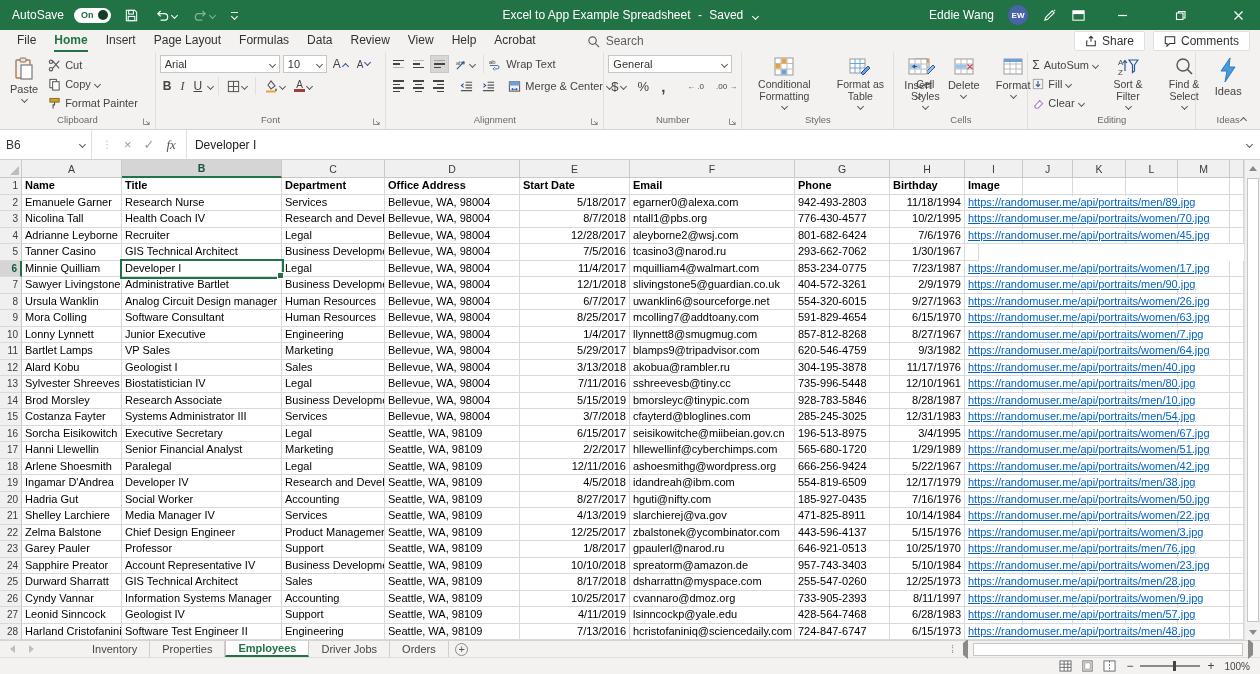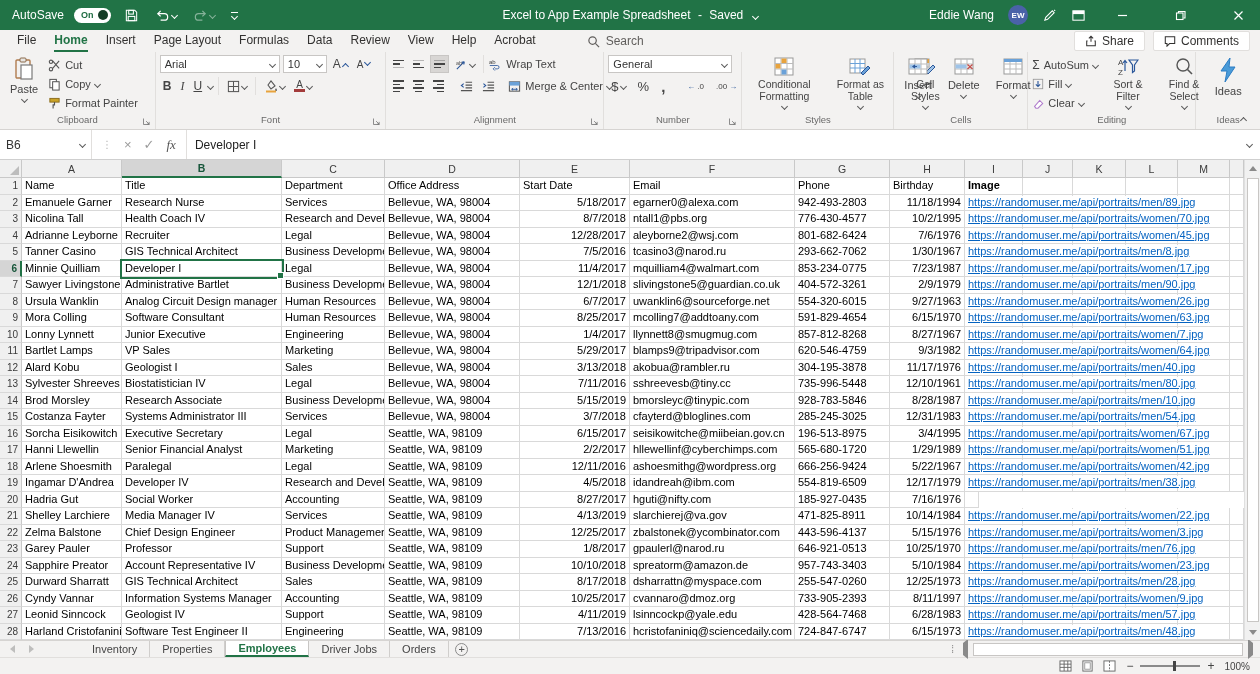--- a/index.html
+++ b/index.html
@@ -70,21 +70,21 @@
   .hdr-row{display:flex;height:18px;}
   .corner{width:22px;background:#f0f0f0;border-right:1px solid #c9c9c9;border-bottom:1px solid #c9c9c9;position:relative;}
   .corner::after{content:"";position:absolute;right:2px;bottom:2px;border-left:9px solid transparent;border-bottom:9px solid #bdbdbd;}
   .colhdr{background:#f0f0f0;border-right:1px solid #c9c9c9;border-bottom:1px solid #c9c9c9;font-size:10.5px;color:#3b3b3b;display:flex;align-items:center;justify-content:center;}
   .colhdr.sel{background:#d5d5d5;border-bottom:2px solid #217346;color:#17563a;font-weight:bold;}
   .grow{display:flex;height:16.5px;}
   .rowhdr{width:22px;background:#f0f0f0;border-right:1px solid #c9c9c9;border-bottom:1px solid #d9d9d9;font-size:10px;color:#3b3b3b;display:flex;align-items:center;justify-content:flex-end;padding-right:3px;}
   .rowhdr.sel{background:#d5d5d5;border-right:2px solid #217346;color:#17563a;font-weight:bold;}
   .cell{border-right:1px solid #d9d9d9;border-bottom:1px solid #d9d9d9;font-size:11px;color:#000;padding:0 3px;line-height:15.5px;white-space:nowrap;overflow:hidden;}
   .cell.right{text-align:right;}
-  .cell.hdr{font-weight:normal;}
+  .cell.hdr{font-weight:bold;}
   .cell.selected{position:relative;overflow:visible;z-index:3;box-shadow:0 0 0 2px #217346;}
   .cell.selected::after{content:"";position:absolute;right:-3px;bottom:-3px;width:5px;height:5px;background:#217346;border:1px solid #fff;}
   .imgcell{border-bottom:1px solid #d9d9d9;border-right:1px solid #d9d9d9;font-size:11px;line-height:15.5px;white-space:nowrap;overflow:hidden;padding:0 3px;
     background-image:linear-gradient(#d9d9d9,#d9d9d9),linear-gradient(#d9d9d9,#d9d9d9),linear-gradient(#d9d9d9,#d9d9d9),linear-gradient(#d9d9d9,#d9d9d9);
     background-size:1px 100%;background-repeat:no-repeat;background-position:57px 0,107px 0,160px 0,212px 0;}
   .imgcell a{color:#0563c1;text-decoration:underline;background:#fff;cursor:pointer;}
   .imgcell b{background:#fff;font-weight:bold;color:#000;}
   .vscroll{position:absolute;right:0;top:0;width:16px;height:480px;background:#f1f1f1;border-left:1px solid #e0e0e0;display:flex;flex-direction:column;align-items:center;}
   .varrow{height:16px;display:flex;align-items:center;justify-content:center;width:100%;}
   .vthumb{flex:1;width:12px;margin:2px 0;background:#fff;border:1px solid #c8c6c4;}
@@ -696,21 +696,20 @@
       <div class="grow">
         <div class="rowhdr">5</div>
         <div class="cell" style="width: 100px;">Tanner Casino</div>
         <div class="cell" style="width: 160px;">GIS Technical Architect</div>
         <div class="cell" style="width: 103px;">Business Development</div>
         <div class="cell" style="width: 135px;">Bellevue, WA, 98004</div>
         <div class="cell right" style="width: 110px;">7/5/2016</div>
         <div class="cell" style="width: 165px;">tcasino3@narod.ru</div>
         <div class="cell" style="width: 95px;">293-662-7062</div>
         <div class="cell right" style="width: 75px;">1/30/1967</div>
-        <div class="imgcell" style="width: 265px;"><a>https://randomuser.me/api/portraits/men/8.jpg</a></div>
         <div class="cell" style="width: 14px;"></div>
       </div>
       <div class="grow">
         <div class="rowhdr sel">6</div>
         <div class="cell" style="width: 100px;">Minnie Quilliam</div>
         <div class="cell selected" style="width: 160px;">Developer I</div>
         <div class="cell" style="width: 103px;">Legal</div>
         <div class="cell" style="width: 135px;">Bellevue, WA, 98004</div>
         <div class="cell right" style="width: 110px;">11/4/2017</div>
         <div class="cell" style="width: 165px;">mquilliam4@walmart.com</div>
@@ -891,20 +890,21 @@
       <div class="grow">
         <div class="rowhdr">20</div>
         <div class="cell" style="width: 100px;">Hadria Gut</div>
         <div class="cell" style="width: 160px;">Social Worker</div>
         <div class="cell" style="width: 103px;">Accounting</div>
         <div class="cell" style="width: 135px;">Seattle, WA, 98109</div>
         <div class="cell right" style="width: 110px;">8/27/2017</div>
         <div class="cell" style="width: 165px;">hguti@nifty.com</div>
         <div class="cell" style="width: 95px;">185-927-0435</div>
         <div class="cell right" style="width: 75px;">7/16/1976</div>
+        <div class="imgcell" style="width: 265px;"><a>https://randomuser.me/api/portraits/women/50.jpg</a></div>
         <div class="cell" style="width: 14px;"></div>
       </div>
       <div class="grow">
         <div class="rowhdr">21</div>
         <div class="cell" style="width: 100px;">Shelley Larchiere</div>
         <div class="cell" style="width: 160px;">Media Manager IV</div>
         <div class="cell" style="width: 103px;">Services</div>
         <div class="cell" style="width: 135px;">Seattle, WA, 98109</div>
         <div class="cell right" style="width: 110px;">4/13/2019</div>
         <div class="cell" style="width: 165px;">slarchierej@va.gov</div>

